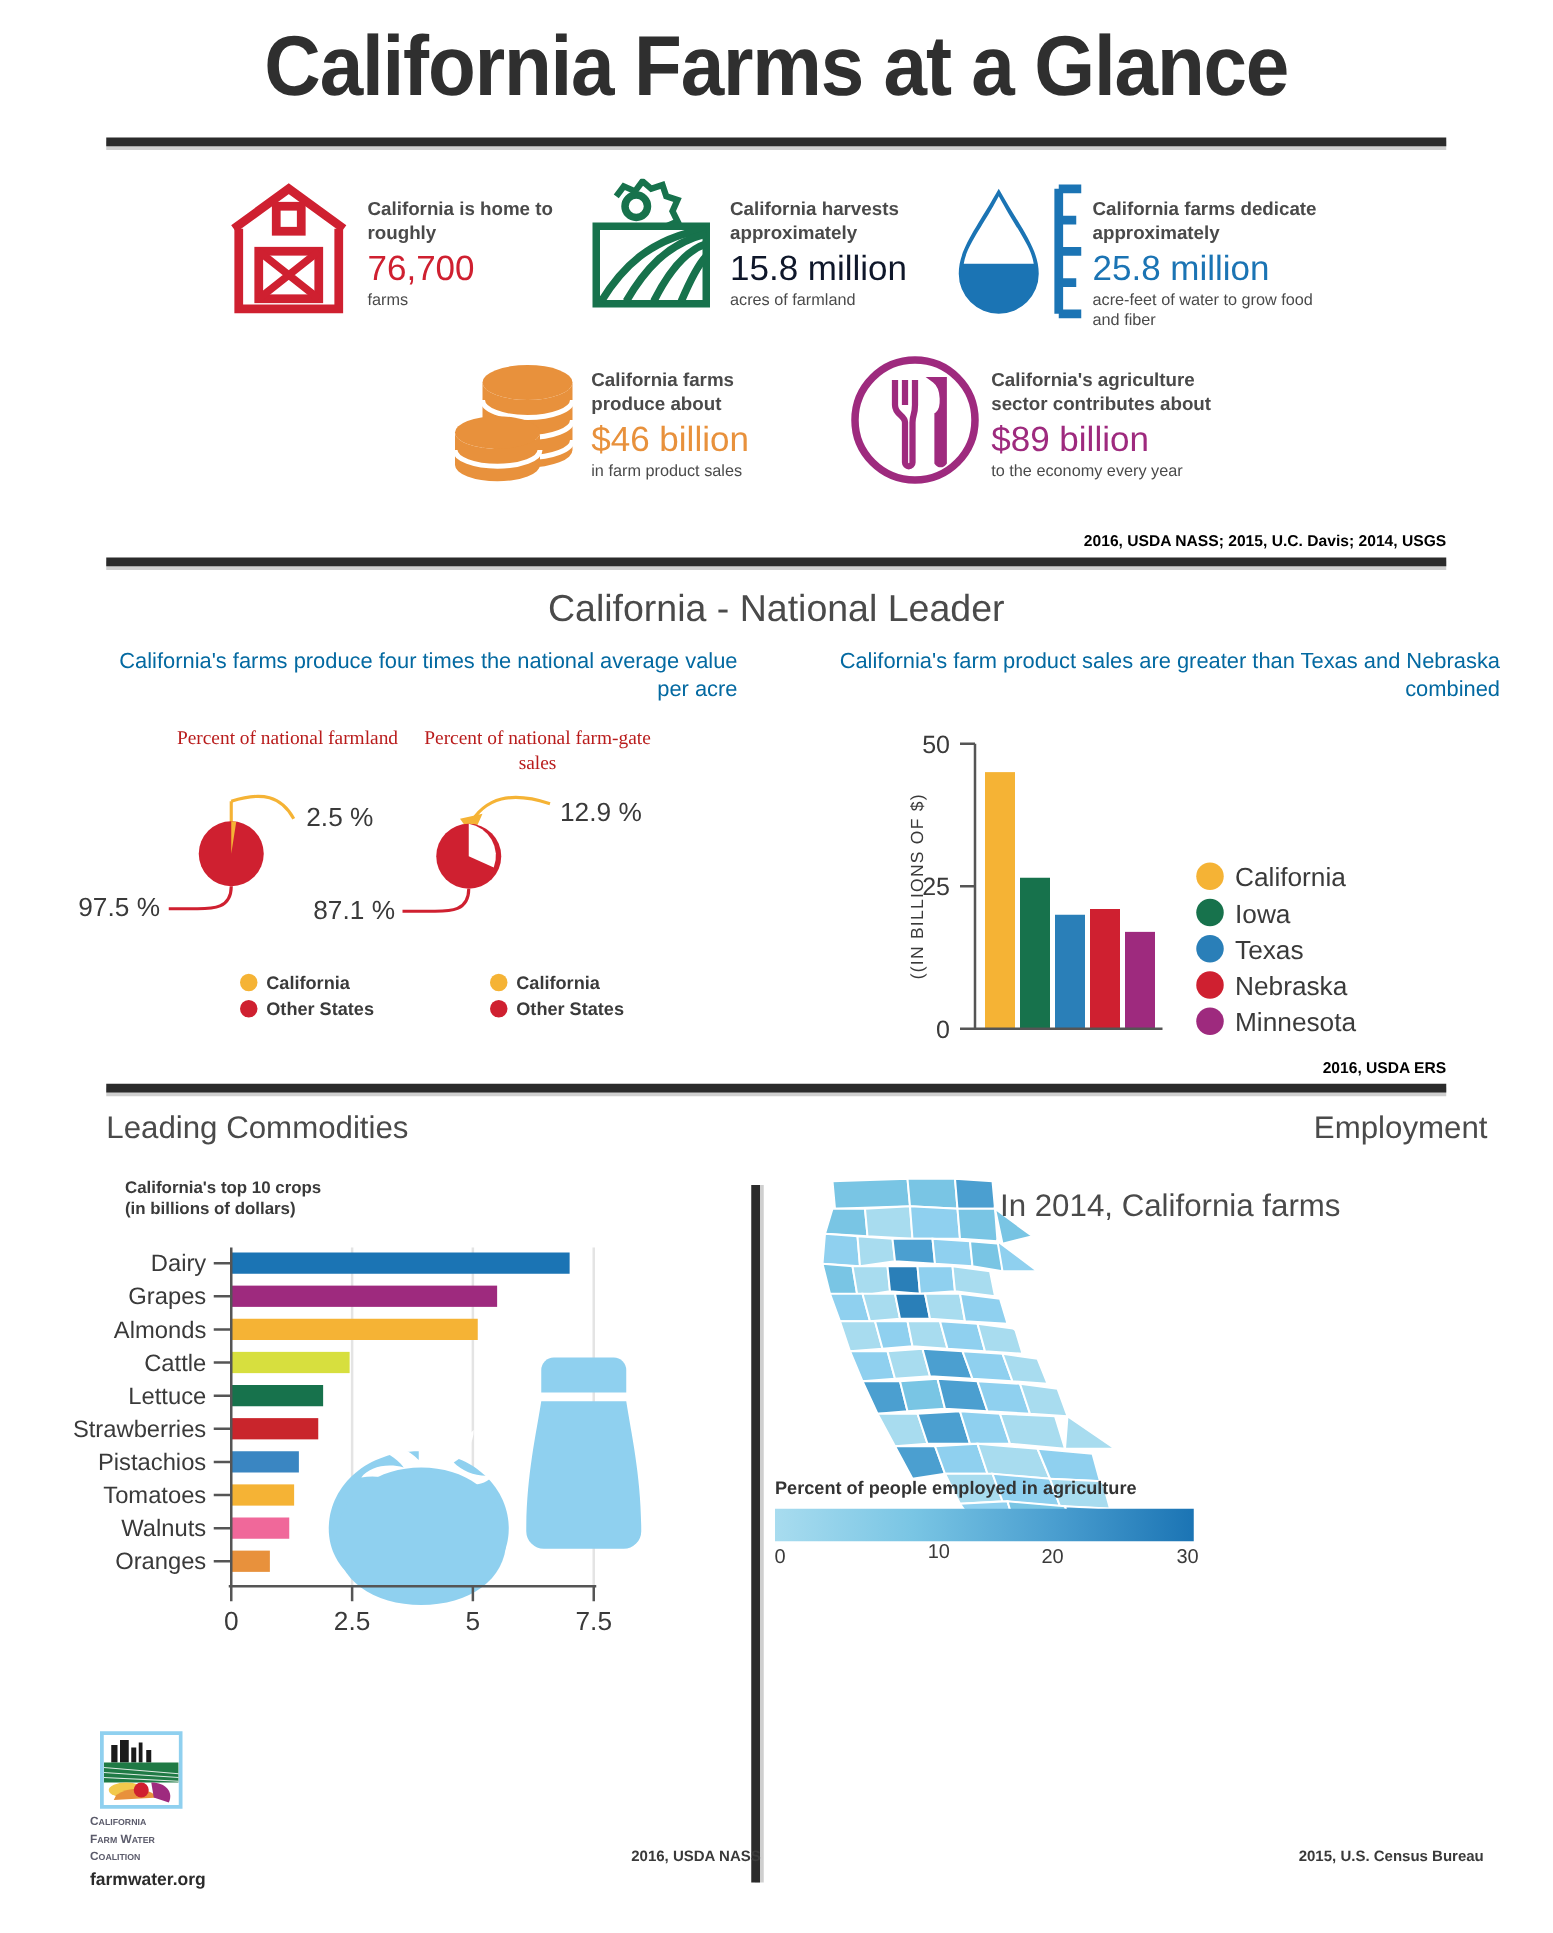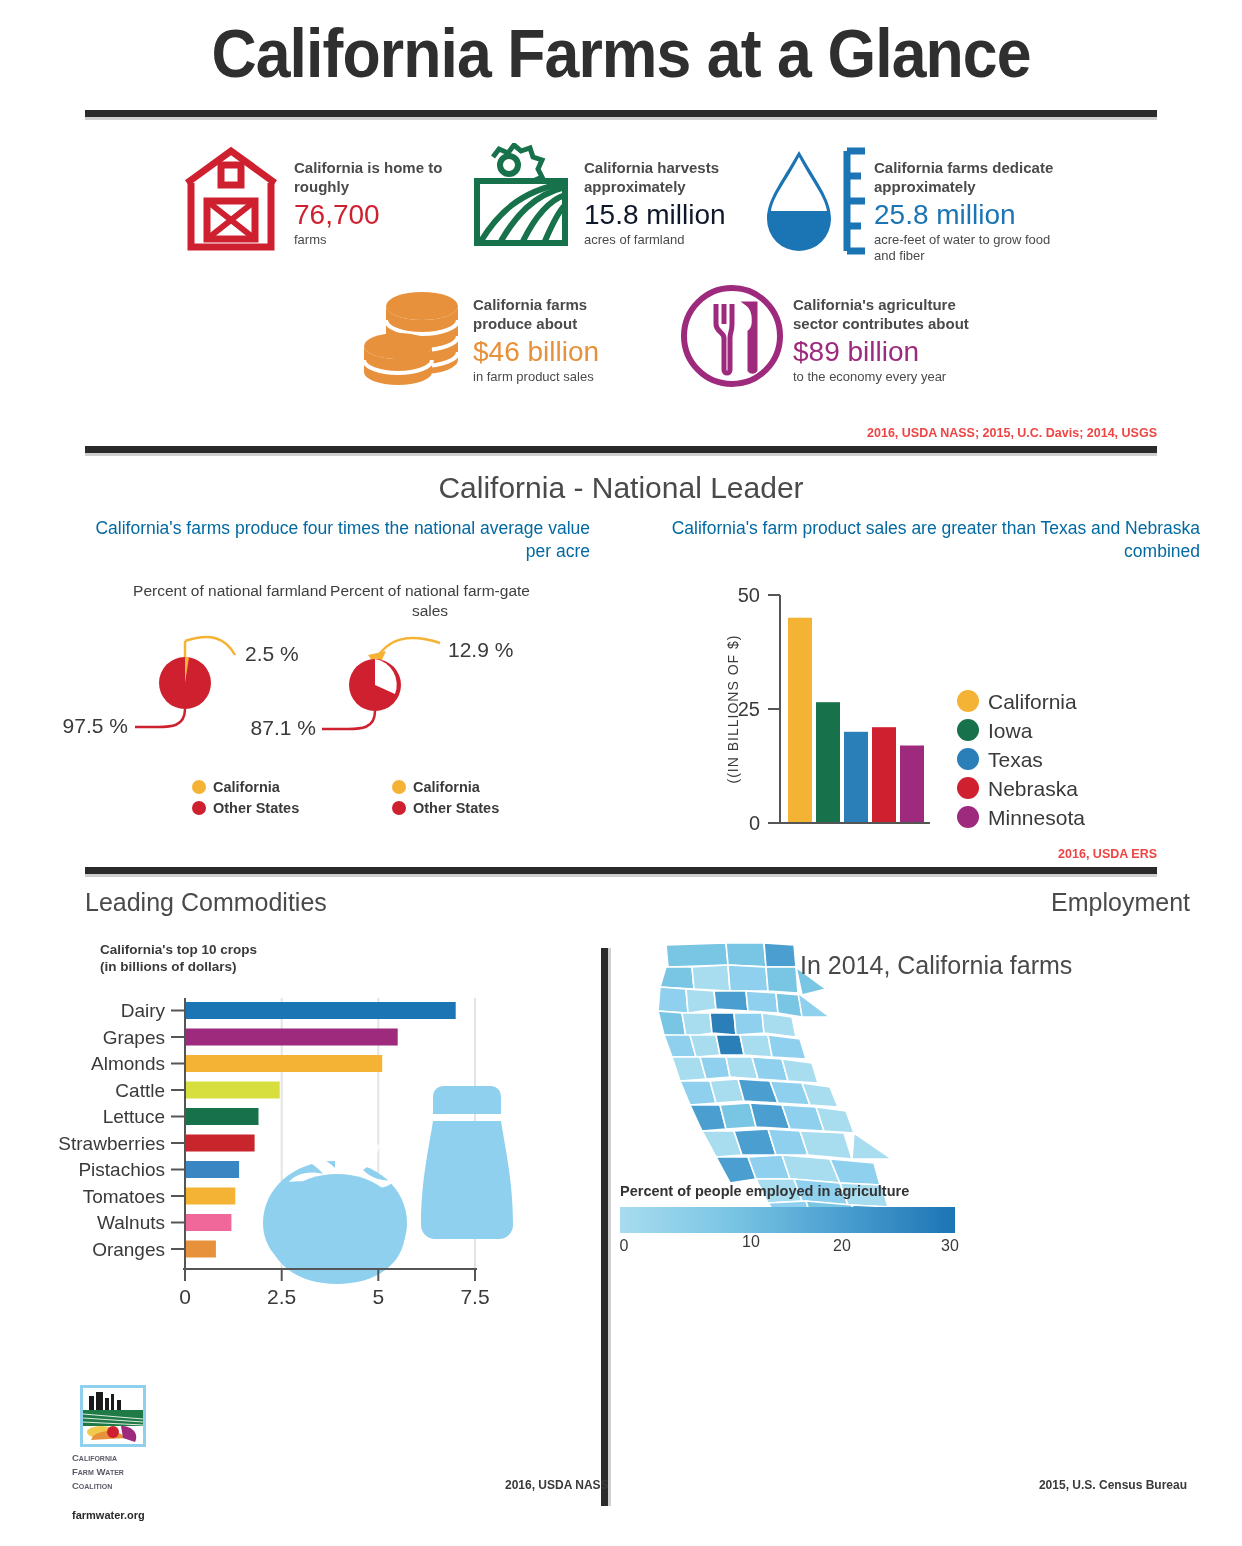--- a/index.html
+++ b/index.html
@@ -46,38 +46,38 @@
   .stat .lead {
     font-size: 15px; font-weight: bold; color: #4a4a4a; line-height: 1.25;
   }
   .stat .big {
     font-size: 28px; font-weight: normal; line-height: 1.22; margin: 1px 0 0 0;
     font-family: "Liberation Sans", sans-serif;
   }
   .stat .sub { font-size: 13px; font-weight: normal; color: #4a4a4a; line-height: 1.25; }
 
   .credit-right {
-    text-align: right; font-size: 12.5px; font-weight: bold; color: #ef4444;
+    text-align: right; font-size: 12.5px; font-weight: bold; color: #000000;
     padding-right: 85px; margin-top: 16px;
   }
 
   
   .section-title {
     text-align: center; font-size: 30px; color: #4a4a4a; padding: 18px 0 6px 0;
     font-weight: normal;
   }
   .two-col { display: flex; padding: 0 30px; }
   .col-left { width: 600px; position: relative; }
   .col-right { width: 580px; position: relative; }
   .cap {
     text-align: right; font-size: 17.5px; color: #0369a1; line-height: 1.3;
     padding: 6px 40px 0 40px;
   }
   .pie-labels { display: flex; justify-content: center; margin-top: 18px; }
-  .pie-lbl { width: 200px; text-align: center; font-size: 15.5px; color: #404040; line-height: 1.3; }
+  .pie-lbl { width: 200px; text-align: center; font-size: 15.5px; color: #b91c1c; line-height: 1.3; font-family: Liberation Serif, serif; }
 
   .legend-dot { width: 14px; height: 14px; border-radius: 50%; display: inline-block; vertical-align: -2px; margin-right: 7px; }
   .pie-legends { display: flex; justify-content: center; margin-top: 4px; }
   .pie-legend { width: 200px; padding-left: 62px; font-size: 14.5px; color: #3a3a3a; }
   .pie-legend div { line-height: 1.45; font-weight: bold; }
 
   
   .sec3 { display: flex; padding: 0 30px; position: relative; }
   .sec3-left { width: 570px; position: relative; }
   .sec3-right { width: 600px; position: relative; padding-left: 20px; }
@@ -96,21 +96,21 @@
   .cbar {
     height: 26px; width: 335px;
     background: linear-gradient(to right, #a8dcef 0%, #79c5e4 33%, #4b9fd0 66%, #1b74b4 100%);
   }
   .cbar-ticks { position: relative; height: 24px; width: 335px; }
   .cbar-ticks span { position: absolute; font-size: 16px; color: #3a3a3a; transform: translateX(-50%); }
 
   .logo-box { position: absolute; left: 72px; top: 1385px; width: 120px; }
   .logo-card { width: 66px; height: 62px; border: 3px solid #8fd0ef; position: relative; overflow: hidden; background: #fff; margin-left: 8px;}
   .logo-text { font-size: 9.5px; color: #5b5b6b; line-height: 1.45; font-variant: small-caps; font-weight: bold; margin-top: 4px; }
-  .logo-url { font-size: 11px; font-weight: bold; color: #2b2b2b; margin-top: 17px; }
+  .logo-url { font-size: 14px; font-weight: bold; color: #2b2b2b; margin-top: 3px; }
 
   .credit-sm { font-size: 12px; font-weight: bold; color: #3a3a3a; }
 </style>
 </head>
 <body>
 
 <div class="page">
 
   <div class="title">California Farms at a Glance</div>
   <div class="rule"></div>

